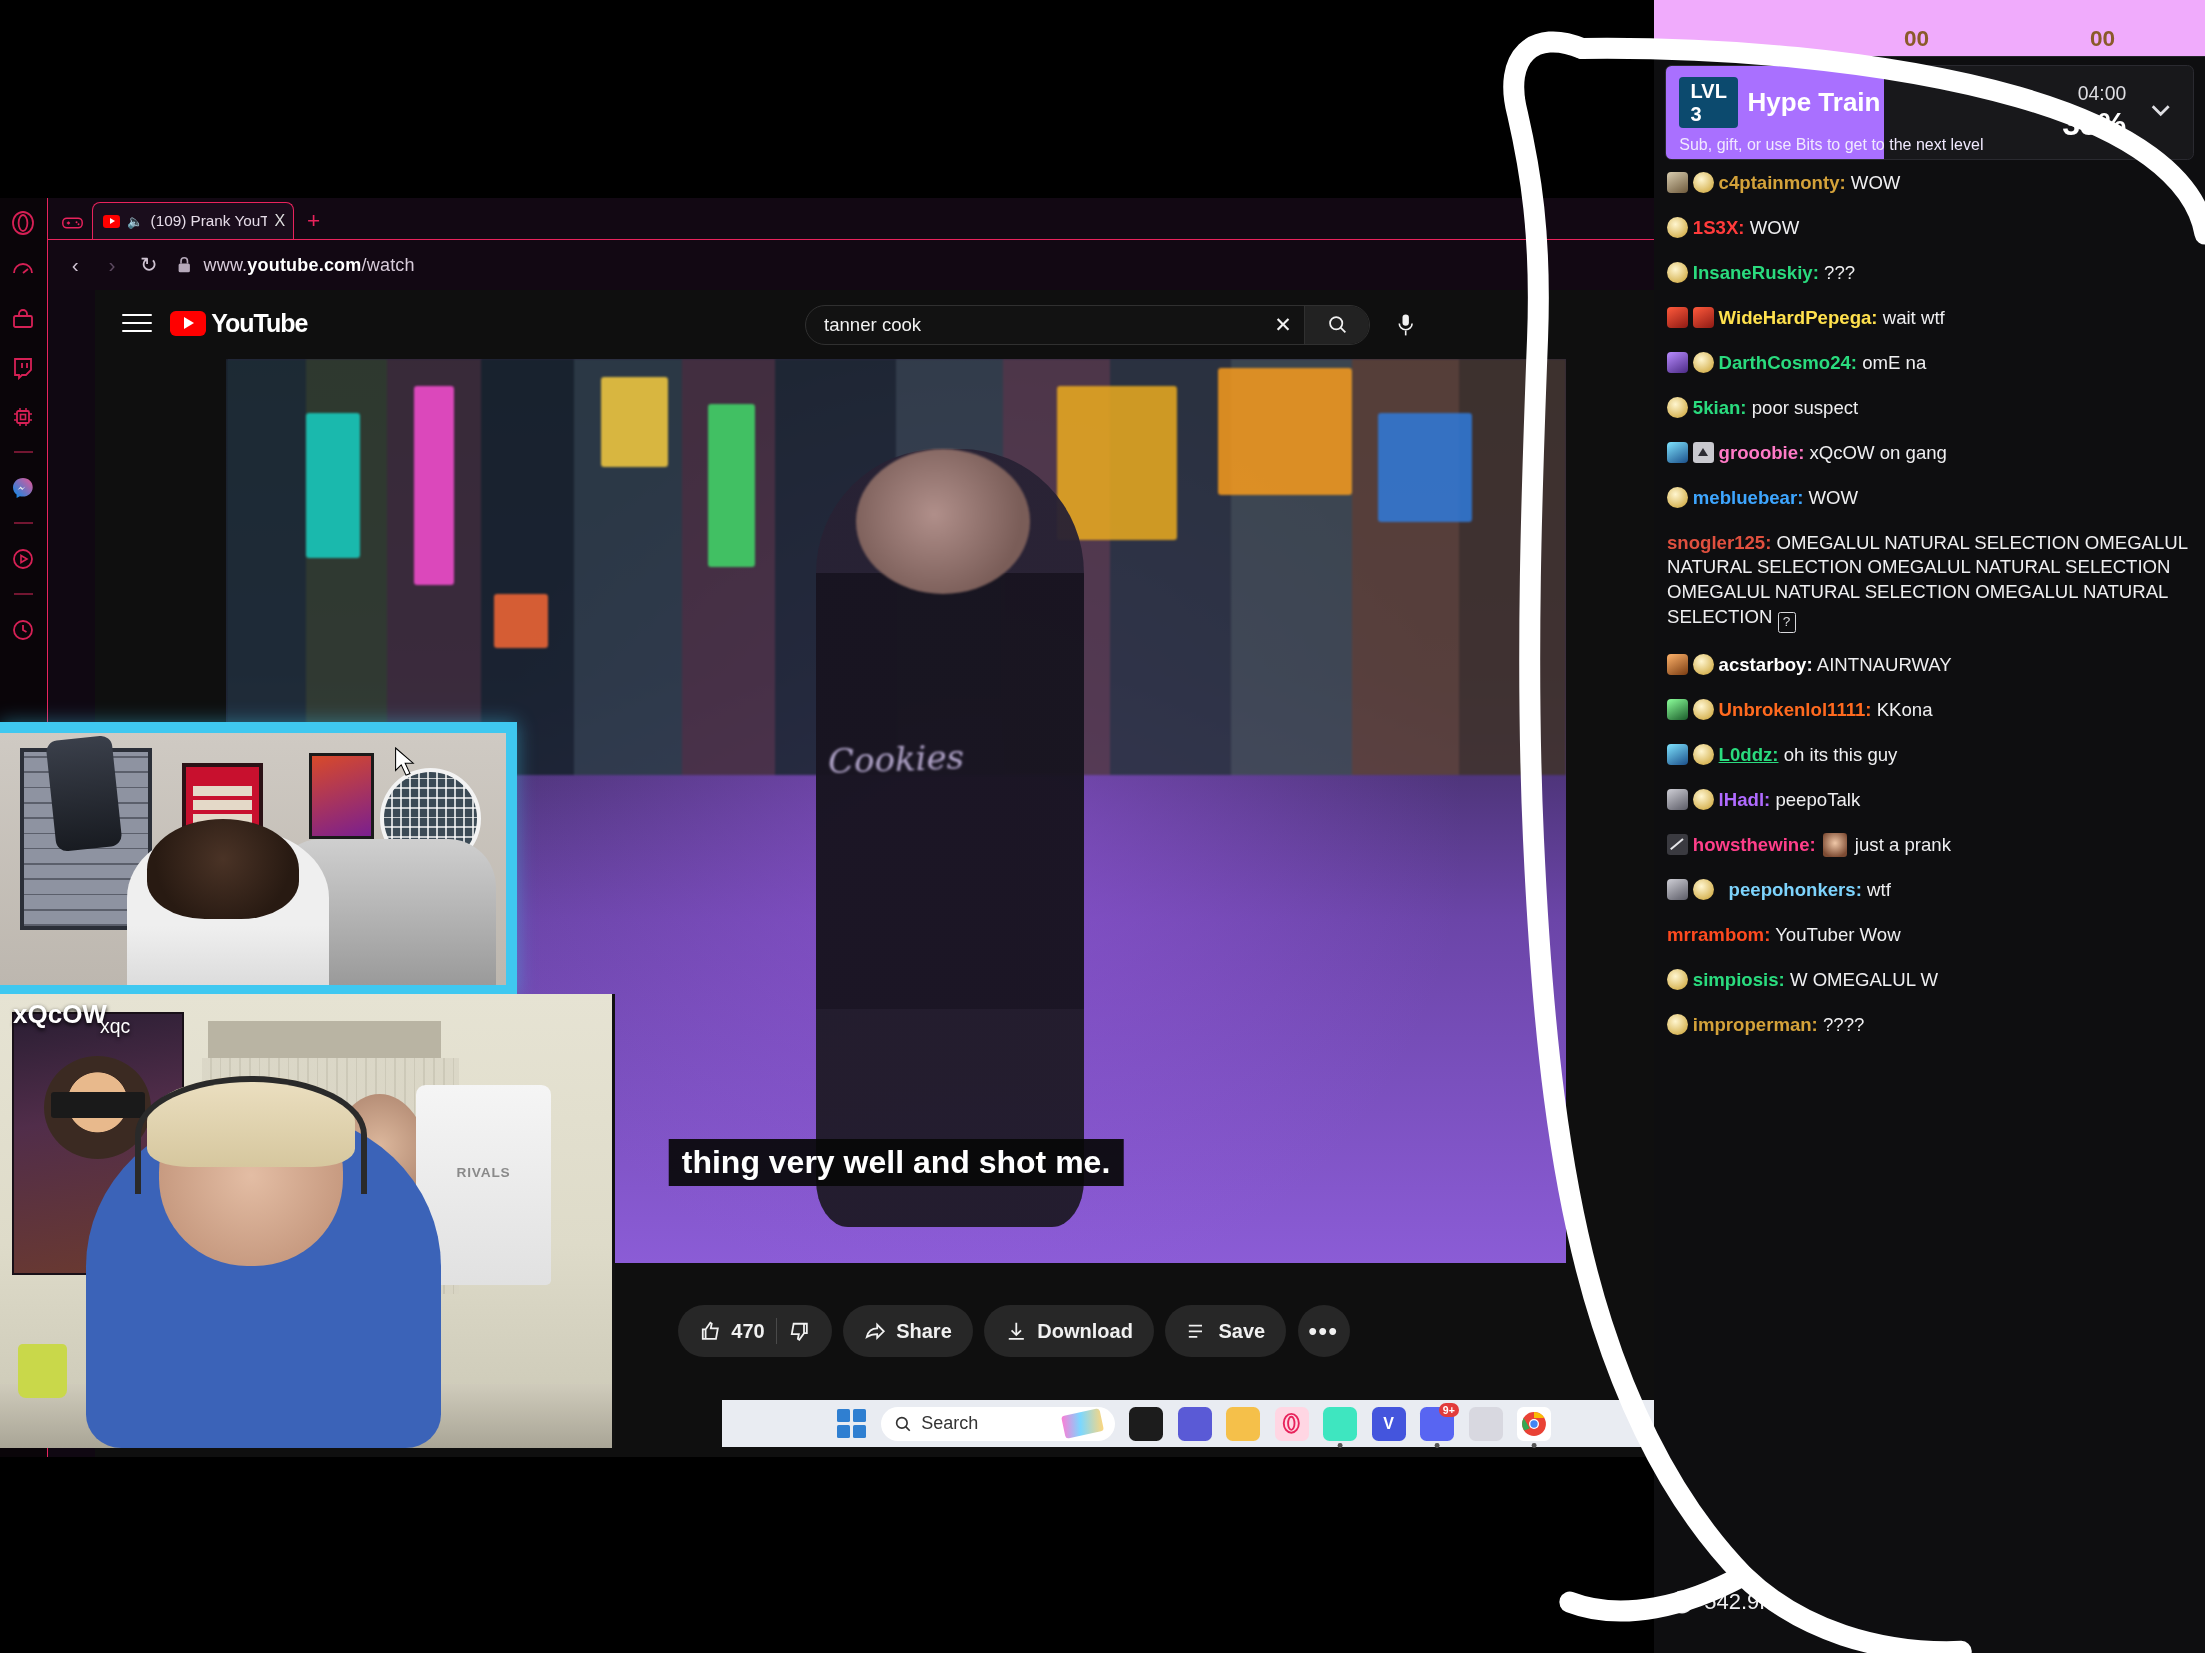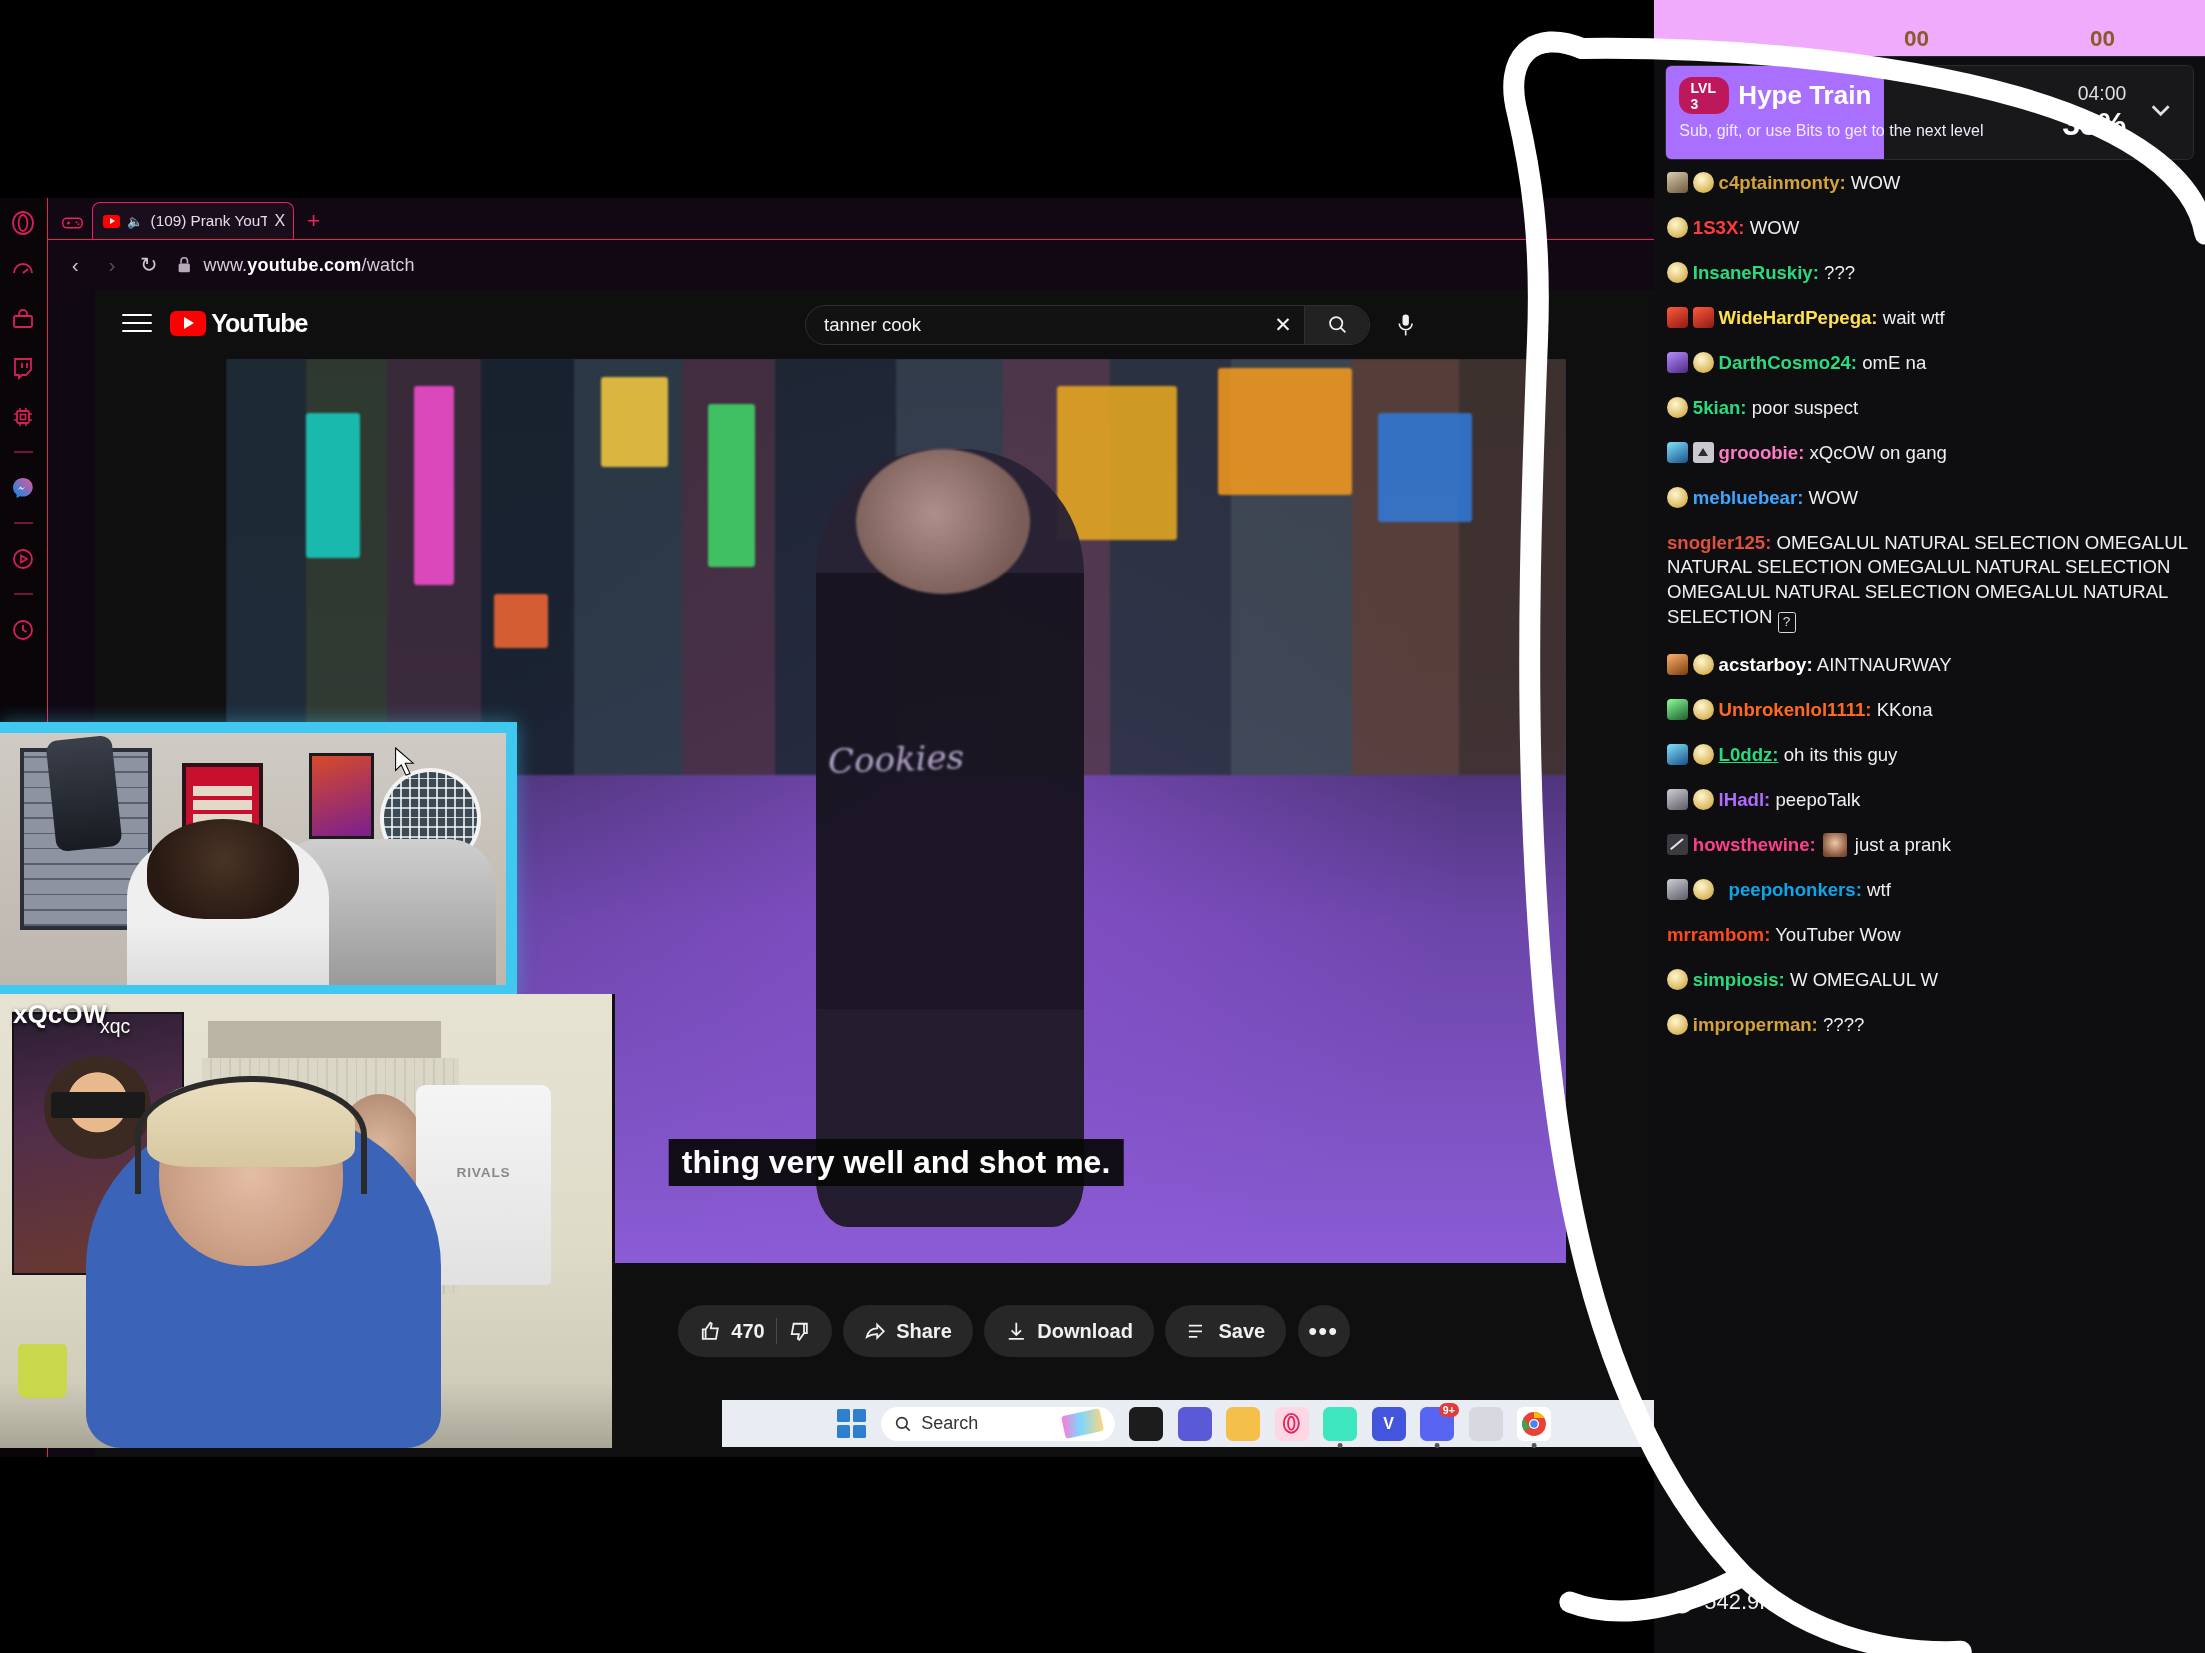--- a/index.html
+++ b/index.html
@@ -215,22 +215,22 @@
     background:#0e0e10; display:flex; flex-direction:column; }
   .chat-toprow { height:57px; background:#f0abfc; border-bottom:0.8px solid #26262c;
     position:relative; overflow:hidden; }
   .chat-toprow .ghost { position:absolute; top:26px; color:#8a5a2a; font-size:22.6px; font-weight:700; }
 
   .hype { position:relative; margin:8px 11.3px 0 11.3px; height:95px;
     background:#18181b; border:0.8px solid #2a2a30; border-radius:6.5px; overflow:hidden; }
   .hype-left { position:absolute; left:0; top:0; width:218px; height:100%;
     background:#a970ff; padding:11.3px 13px; }
   .hype-row1 { display:flex; align-items:center; gap:9.7px; }
-  .lvl { background:#be185d; color:#fff; font-size:14px; font-weight:700;
-    border-radius:13px; padding:2.4px 11.3px; }
+  .lvl { background:#0c4a6e; color:#fff; font-size:20px; font-weight:700;
+    border-radius:4px; padding:2.4px 11.3px; }
   .hype-title { color:#fff; font-size:26px; font-weight:600; white-space:nowrap; }
   .hype-sub { color:#f1e9ff; font-size:16px; line-height:1.25; margin-top:6.5px; width:339px; }
   .hype-right { position:absolute; right:0; top:0; height:100%; width:242px;
     display:flex; align-items:center; justify-content:flex-end; gap:21px; padding-right:18px; }
   .hype-stats { text-align:right; }
   .hype-time { color:#dedee3; font-size:19.4px; }
   .hype-pct { color:#fff; font-size:32px; font-weight:700; margin-top:1.6px; }
   .hype-chev { color:#dedee3; font-size:24px; }
 
   .chat-list { flex:1; overflow:hidden; padding:11.3px 13px 0 13px; }
@@ -587,21 +587,21 @@
         <div class="msg"><span class="badge purple"></span><span class="badge sub-gold"></span><span class="user" style="color: rgb(42, 219, 126);">DarthCosmo24:</span> <span>omE  na</span></div>
         <div class="msg"><span class="badge sub-gold"></span><span class="user" style="color: rgb(42, 219, 126);">5kian:</span> <span>poor suspect</span></div>
         <div class="msg"><span class="badge cyan"></span><span class="badge mod"></span><span class="user" style="color: rgb(255, 122, 198);">grooobie:</span> <span>xQcOW on gang</span></div>
         <div class="msg"><span class="badge sub-gold"></span><span class="user" style="color: rgb(62, 166, 255);">mebluebear:</span> <span>WOW</span></div>
         <div class="msg"><span class="user" style="color: rgb(224, 80, 63);">snogler125:</span> <span>OMEGALUL NATURAL SELECTION OMEGALUL NATURAL SELECTION OMEGALUL NATURAL SELECTION OMEGALUL NATURAL SELECTION OMEGALUL NATURAL SELECTION</span> <span class="missing">?</span></div>
         <div class="msg"><span class="badge orange"></span><span class="badge sub-gold"></span><span class="user" style="color: rgb(255, 255, 255);">acstarboy:</span> <span>AINTNAURWAY</span></div>
         <div class="msg"><span class="badge green"></span><span class="badge sub-gold"></span><span class="user" style="color: rgb(255, 106, 31);">Unbrokenlol1111:</span> <span>KKona</span></div>
         <div class="msg"><span class="badge cyan"></span><span class="badge sub-gold"></span><span class="user" style="color: rgb(42, 219, 126); text-decoration: underline;">L0ddz:</span> <span>oh its this guy</span></div>
         <div class="msg"><span class="badge gray"></span><span class="badge sub-gold"></span><span class="user" style="color: rgb(176, 107, 255);">lHadl:</span> <span>peepoTalk</span></div>
         <div class="msg"><span class="badge noslash"></span><span class="user" style="color: rgb(255, 63, 138);">howsthewine:</span> <span class="emote face"></span> <span>just a prank</span></div>
-        <div class="msg"><span class="badge gray"></span><span class="badge sub-gold"></span><span class="user" style="color: #0ea5e9; padding-left: 10px;">peepohonkers:</span> <span>wtf</span></div>
+        <div class="msg"><span class="badge gray"></span><span class="badge sub-gold"></span><span class="user" style="color: #7dd3fc; padding-left: 10px;">peepohonkers:</span> <span>wtf</span></div>
         <div class="msg"><span class="user" style="color: rgb(255, 74, 31);">mrrambom:</span> <span>YouTuber Wow</span></div>
         <div class="msg"><span class="badge sub-gold"></span><span class="user" style="color: rgb(42, 219, 126);">simpiosis:</span> <span>W OMEGALUL W</span></div>
         <div class="msg"><span class="badge sub-gold"></span><span class="user" style="color: rgb(212, 162, 58);">improperman:</span> <span>????</span></div>
       </div>
 
     <div class="chat-bottom">
       <div class="viewers">
         <svg viewBox="0 0 24 24">
             <circle cx="12" cy="12" r="9.5"></circle>
             <path d="M12 4.5a7.5 7.5 0 017.2 5.4" stroke-linecap="round"></path>

